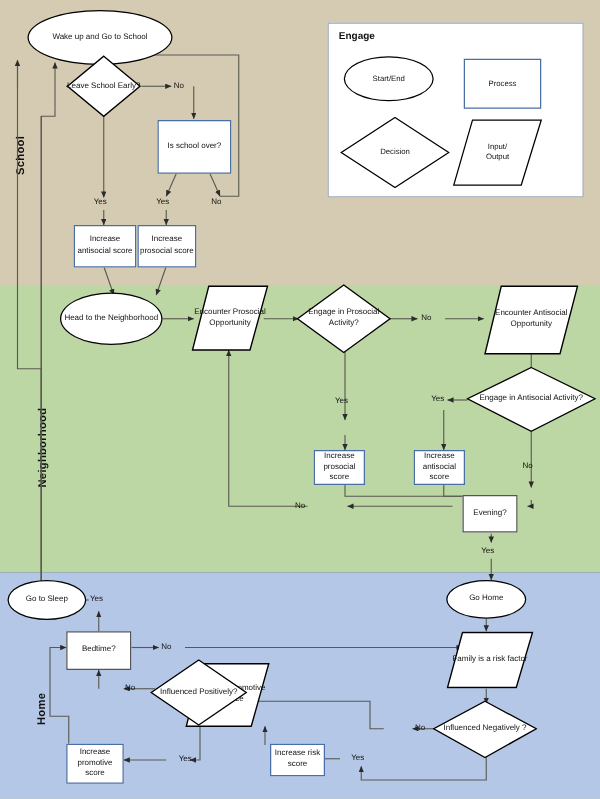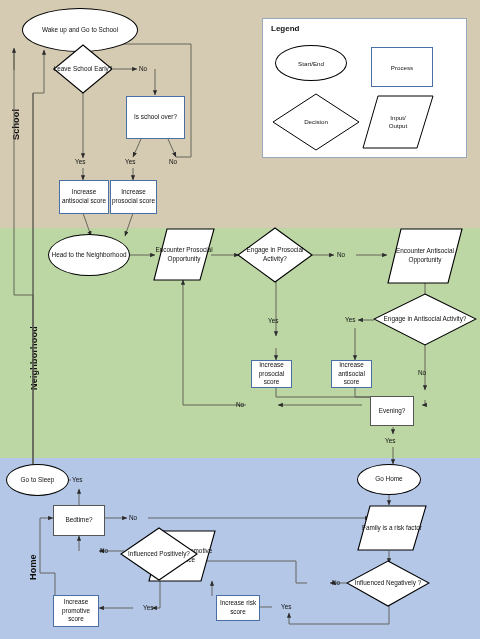--- a/index.html
+++ b/index.html
@@ -146,21 +146,21 @@
   <div class="node n-process" style="left:59px;top:180px;width:50px;height:34px;">Increase antisocial score</div>
 
   <div class="node n-process" style="left:110px;top:180px;width:47px;height:34px;">Increase prosocial score</div>
 
   <div class="edge-label" style="left:139px;top:65px;">No</div>
   <div class="edge-label" style="left:75px;top:158px;">Yes</div>
   <div class="edge-label" style="left:125px;top:158px;">Yes</div>
   <div class="edge-label" style="left:169px;top:158px;">No</div>
 
   <div id="legend">
-    <div id="legend-title">Legend</div>
+    <div id="legend-title">Engage</div>
     <div class="lg lg-ellipse" style="left:12px;top:26px;width:72px;height:36px;">Start/End</div>
     <div class="lg lg-rect" style="left:108px;top:28px;width:62px;height:40px;">Process</div>
     <div class="lg-shape-wrap" style="left:9px;top:74px;width:88px;height:58px;">
       <svg width="88" height="58">
           <polygon points="44,1 87,29 44,57 1,29" fill="#fff" stroke="#000" stroke-width="1"></polygon>
         </svg>
       <div class="lg-shape-txt">Decision</div>
     </div>
     <div class="lg-shape-wrap" style="left:99px;top:76px;width:72px;height:54px;">
       <svg width="72" height="54">

